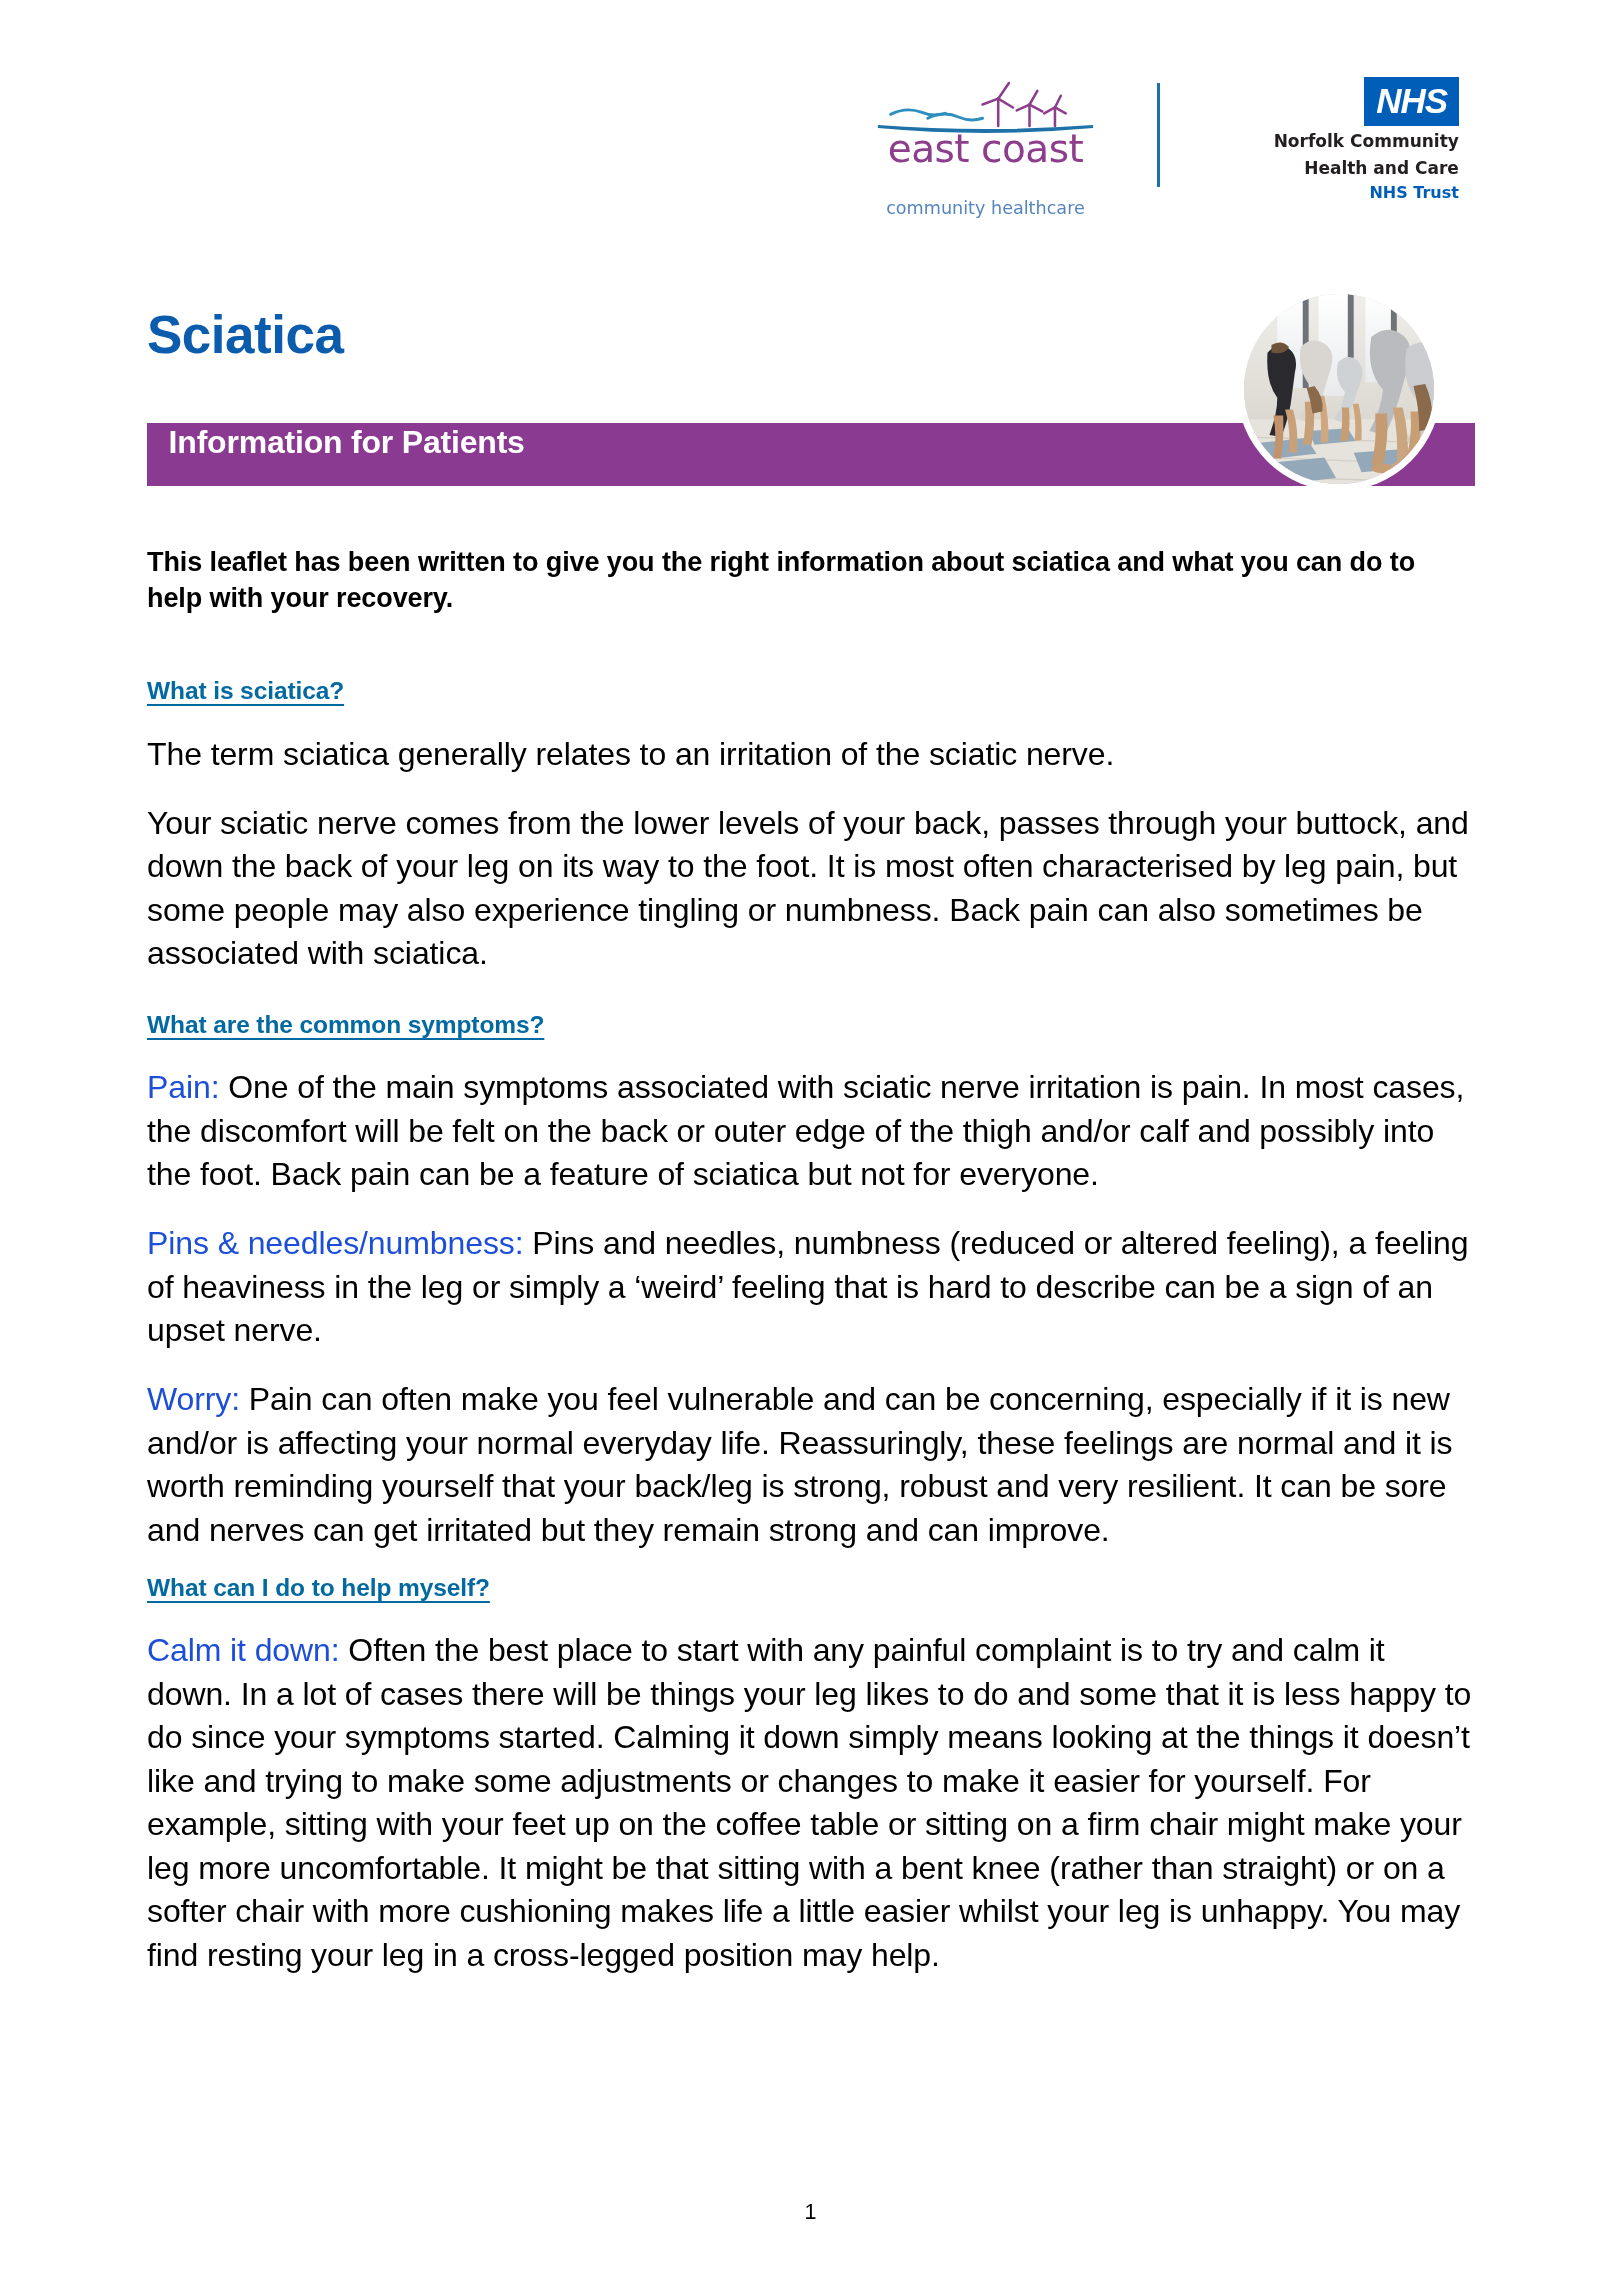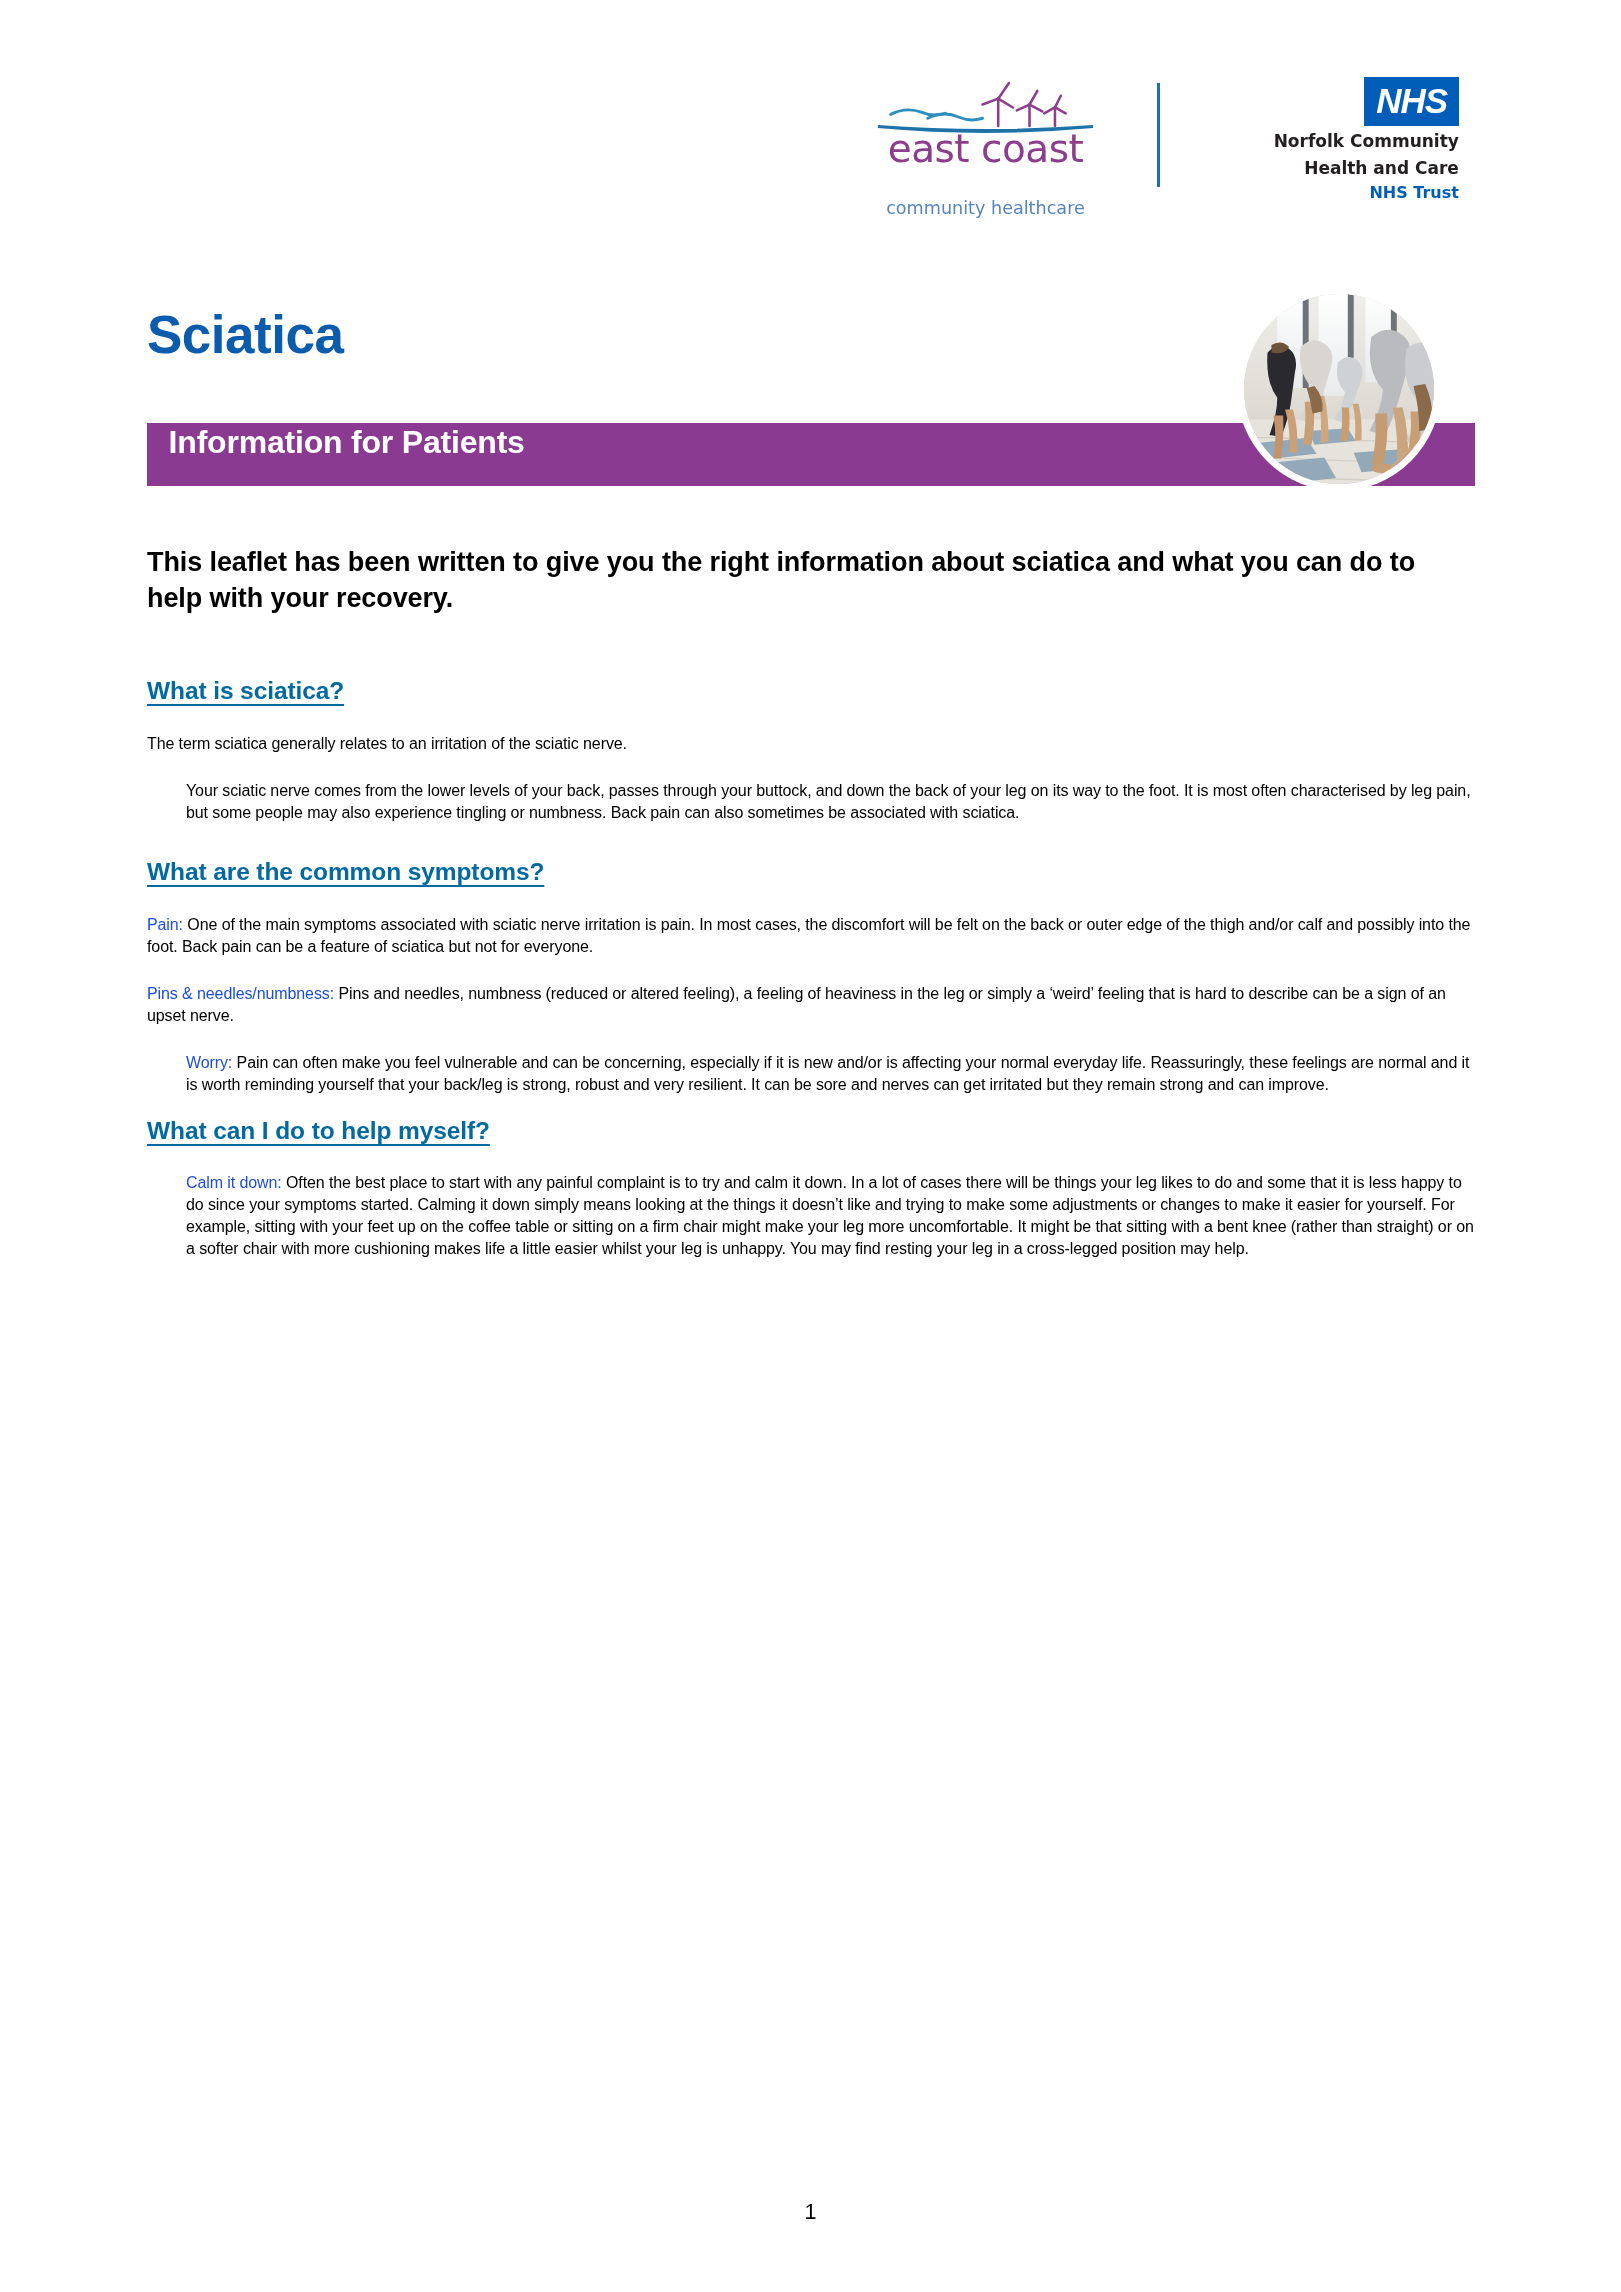--- a/index.html
+++ b/index.html
@@ -182,26 +182,26 @@
     font-weight: bold;
     color: #0369a1;
     text-decoration: underline;
     text-underline-offset: 4.9px;
     margin: 0 0 27.4px 0;
     letter-spacing: -0.1px;
   }
   .gap-lg { height: 35px; }
   .gap-md { height: 21.6px; }
   p.body {
-    font-size: 16px;
+    font-size: 32px;
     line-height: 1.36;
     margin: 0 0 25.5px 0;
     letter-spacing: -0.1px;
   }
-  p.body:last-child { margin-bottom: 0; margin-left: 39px; }
+  p.body:last-child { margin-bottom: 0; }
   .lbl {
     color: #1d4ed8;
     font-weight: normal;
   }
 
   
   .page-number {
     position: absolute;
     left: 0;
     top: 2199px;

